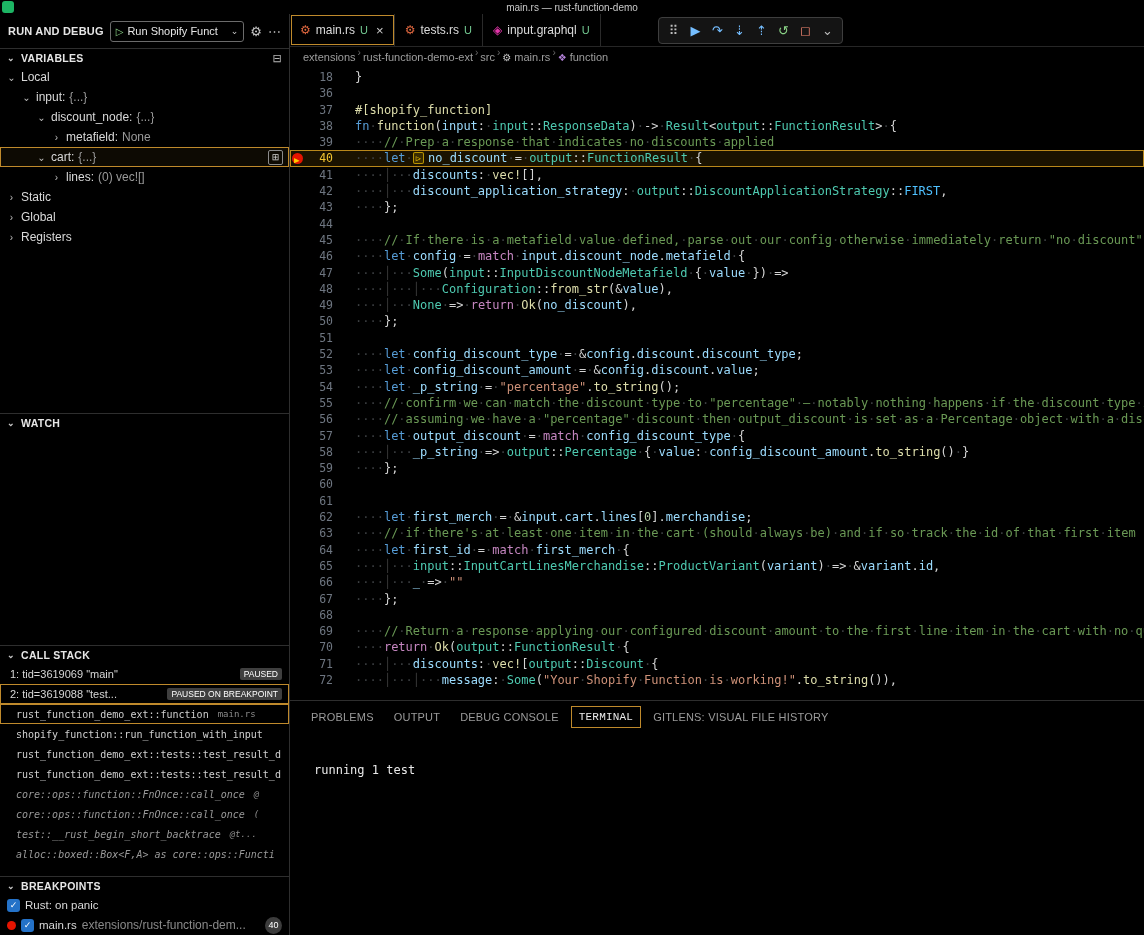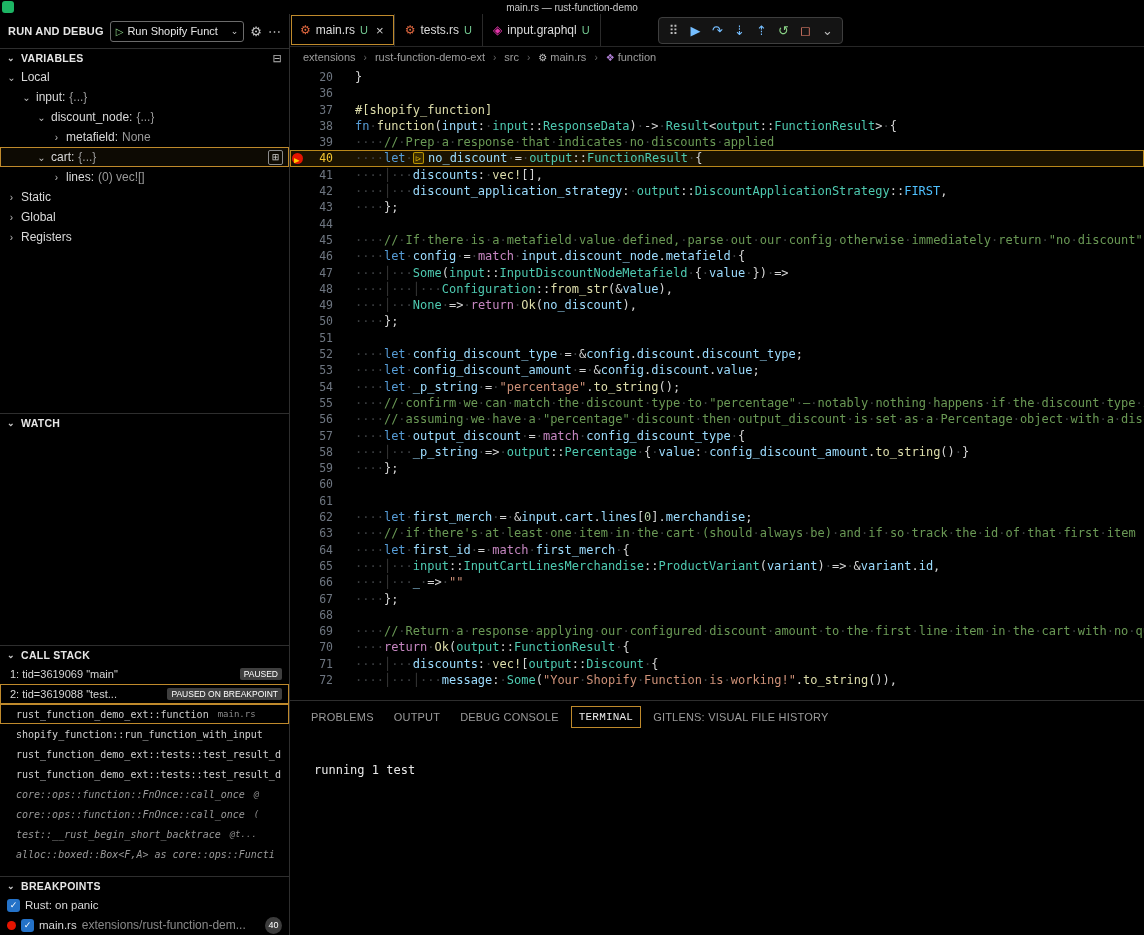--- a/index.html
+++ b/index.html
@@ -74,21 +74,21 @@
     border-right:1px solid #2a2a2a; cursor:pointer; }
   .tab.active { outline:1px solid #bf8a2c; outline-offset:-2px; }
   .tab .ticon { font-size:12px; }
   .tab .mod { font-size:11px; color:#73c991; }
   .tab .close { margin-left:3px; color:#cccccc; font-size:13px; }
   .debug-toolbar { position:absolute; left:368px; top:3px; height:27px; display:flex; align-items:center; gap:1px;
     background:#141414; border:1px solid #3e3e3e; border-radius:4px; padding:0 4px; }
   .dbg-btn { width:21px; text-align:center; font-size:13px; cursor:pointer; }
   .ic-blue { color:#75beff; } .ic-green { color:#89d185; } .ic-red { color:#f48771; } .ic-gray { color:#bdbdbd; }
 
-  .breadcrumbs { height:20px; flex:none; display:flex; align-items:center; gap:8px; padding:0 13px;
+  .breadcrumbs { height:20px; flex:none; display:flex; gap:2px; padding:0 13px;
     font-size:11px; color:#9e9e9e; white-space:nowrap; }
   .crumb { display:flex; align-items:center; gap:3px; cursor:pointer; }
   .crumb-sep { color:#686868; font-size:10px; }
 
   .code-area { flex:1; overflow:hidden; padding-top:2px;
     font-family:"DejaVu Sans Mono", monospace; font-size:12px; line-height:16.3px; }
   .code-line { display:flex; height:16.3px; position:relative; }
   .glyph { width:16px; flex:none; position:relative; }
   .bp-red { position:absolute; left:2px; top:3px; width:11px; height:11px; border-radius:50%; background:#e51400; }
   .dbg-arrow { position:absolute; left:4px; top:1.5px; color:#ffcc00; font-size:9px; }
@@ -308,21 +308,21 @@
         </span>
         <span class="crumb-sep">›</span>
         <span class="crumb">
           <span style="font-size: 10px; color: rgb(177, 128, 215);">❖</span>
           <span>function</span>
         </span>
       </div>
     <div class="code-area" id="code">
         <div class="code-line">
           <span class="glyph"></span>
-          <span class="lnum">20</span>
+          <span class="lnum">18</span>
           <span class="ltext"><span class="tk-p">}</span></span>
         </div>
         <div class="code-line">
           <span class="glyph"></span>
           <span class="lnum">36</span>
           <span class="ltext"></span>
         </div>
         <div class="code-line">
           <span class="glyph"></span>
           <span class="lnum">37</span>

